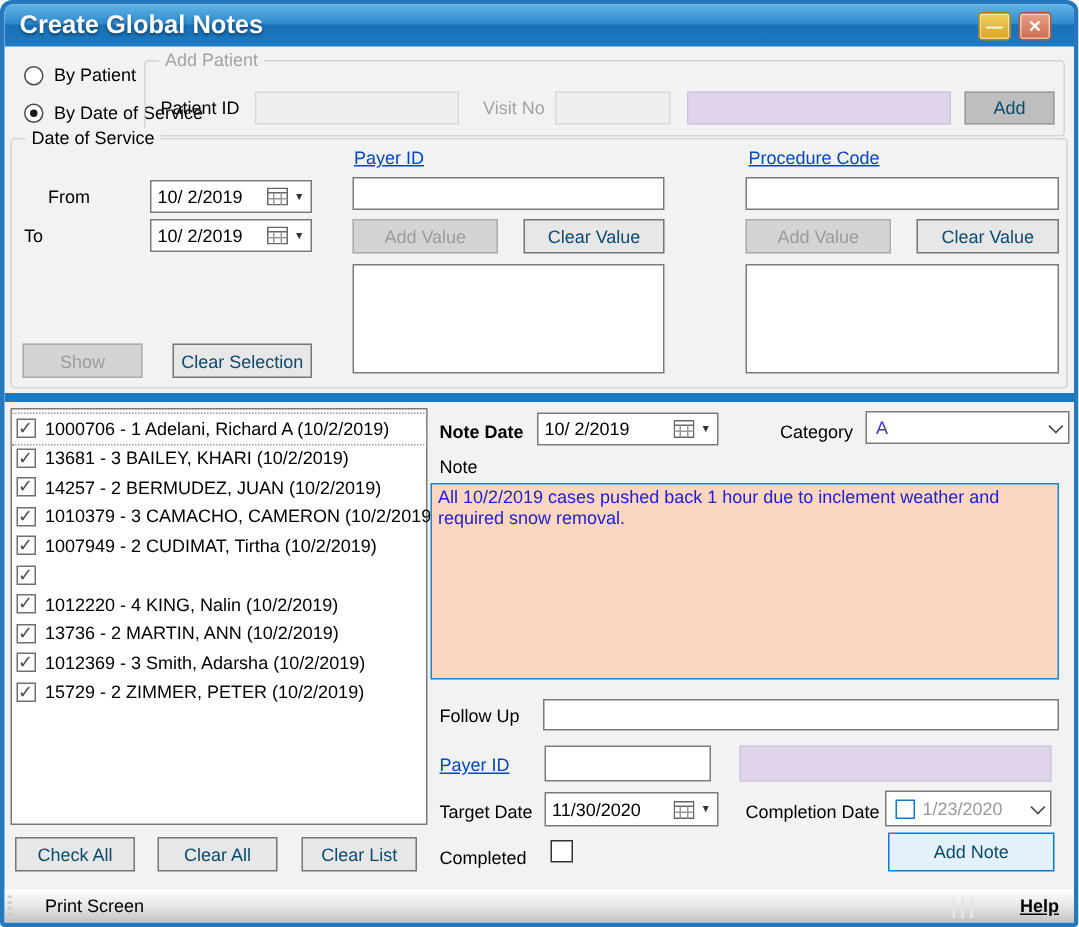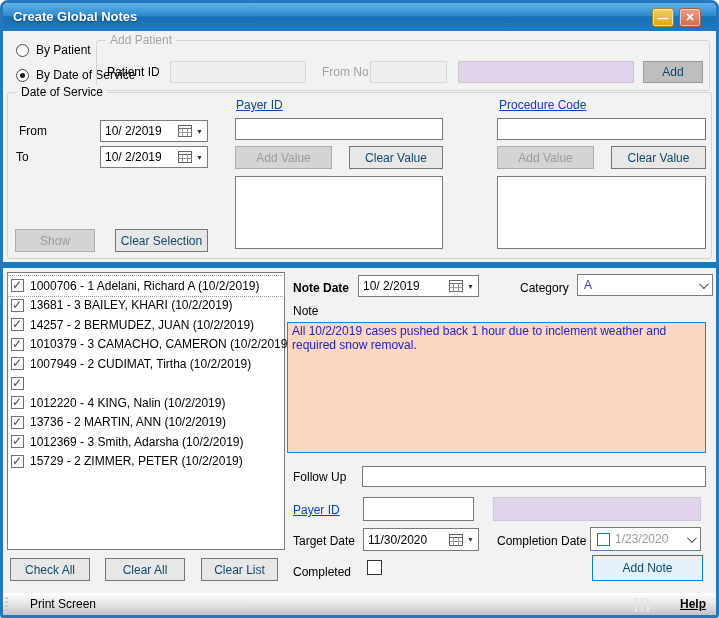--- a/index.html
+++ b/index.html
@@ -12,21 +12,21 @@
     overflow:hidden; background:#F2F2F2;
   }
 
   
   .titlebar {
     position:absolute; left:0; top:0; width:713px; height:28px;
     background:linear-gradient(to bottom,#60B3E4 0%, #2F8BD0 45%, #1970B6 50%, #1D7AC2 100%);
   }
   .title {
     position:absolute; left:10px; top:0; line-height:28px;
-    color:#fff; font-weight:bold; font-size:13px; text-shadow:0 1px 2px rgba(0,0,0,.45);
+    color:#fff; font-weight:bold; font-size:17px; text-shadow:0 1px 2px rgba(0,0,0,.45);
   }
   .tbtn {
     position:absolute; top:5px; width:22px; height:19px; border-radius:3px;
     display:flex; align-items:center; justify-content:center;
     color:#fff; font-weight:bold; font-size:11px; cursor:default;
     box-shadow:inset 0 0 0 1px rgba(255,255,255,.55);
   }
   .tbtn.min { left:649px; background:linear-gradient(#F2CF5F,#D9A522); border:1px solid #B08415; }
   .tbtn.close { left:676px; background:linear-gradient(#E9A187,#CC6C4E); border:1px solid #A85B3F; }
   .lbl { position:absolute; white-space:nowrap; }
@@ -126,30 +126,30 @@
   <span class="radio" style="left:13px; top:41px;"></span>
   <span class="lbl" style="left:33px; top:40px;">By Patient</span>
   <span class="radio sel" style="left:13px; top:66px;"></span>
   <span class="lbl" style="left:33px; top:65px;">By Date of Service</span>
 
   <div class="groupbox" style="left:93px; top:37px; width:614px; height:51px;">
     <span class="gb-label gray">Add Patient</span>
   </div>
   <span class="lbl" style="left:104px; top:62px;">Patient ID</span>
   <input class="tb disabled" style="left: 167px; top: 58px; width: 136px; height: 22px;" disabled="">
-  <span class="lbl gray" style="left:319px; top:62px;">From No</span>
+  <span class="lbl gray" style="left:319px; top:62px;">Visit No</span>
   <input class="tb disabled" style="left: 367px; top: 58px; width: 77px; height: 22px;" disabled="">
   <div class="lav" style="left:455px; top:58px; width:176px; height:22px;"></div>
   <button class="btn grayfill" style="left:640px; top:58px; width:60px; height:22px;">Add</button>
 
   <div class="groupbox" style="left:4px; top:89px; width:705px; height:167px;">
     <span class="gb-label">Date of Service</span>
   </div>
 
-  <span class="lbl" style="left:16px; top:121px;">From</span>
+  <span class="lbl" style="left:29px; top:121px;">From</span>
   <div class="datepicker" style="left:97px; top:117px; width:108px; height:22px;">
     <span class="dp-text">10/ 2/2019</span>
     <svg class="cal-icon" viewBox="0 0 14 12">
         <rect x="0.5" y="0.5" width="13" height="11" fill="#fff" stroke="#666"></rect>
         <line x1="0.5" y1="3.5" x2="13.5" y2="3.5" stroke="#666"></line>
         <line x1="4.5" y1="3.5" x2="4.5" y2="11.5" stroke="#999"></line>
         <line x1="9.5" y1="3.5" x2="9.5" y2="11.5" stroke="#999"></line>
         <line x1="0.5" y1="7.5" x2="13.5" y2="7.5" stroke="#999"></line>
       </svg>
     <span class="dd-arrow">▼</span>

